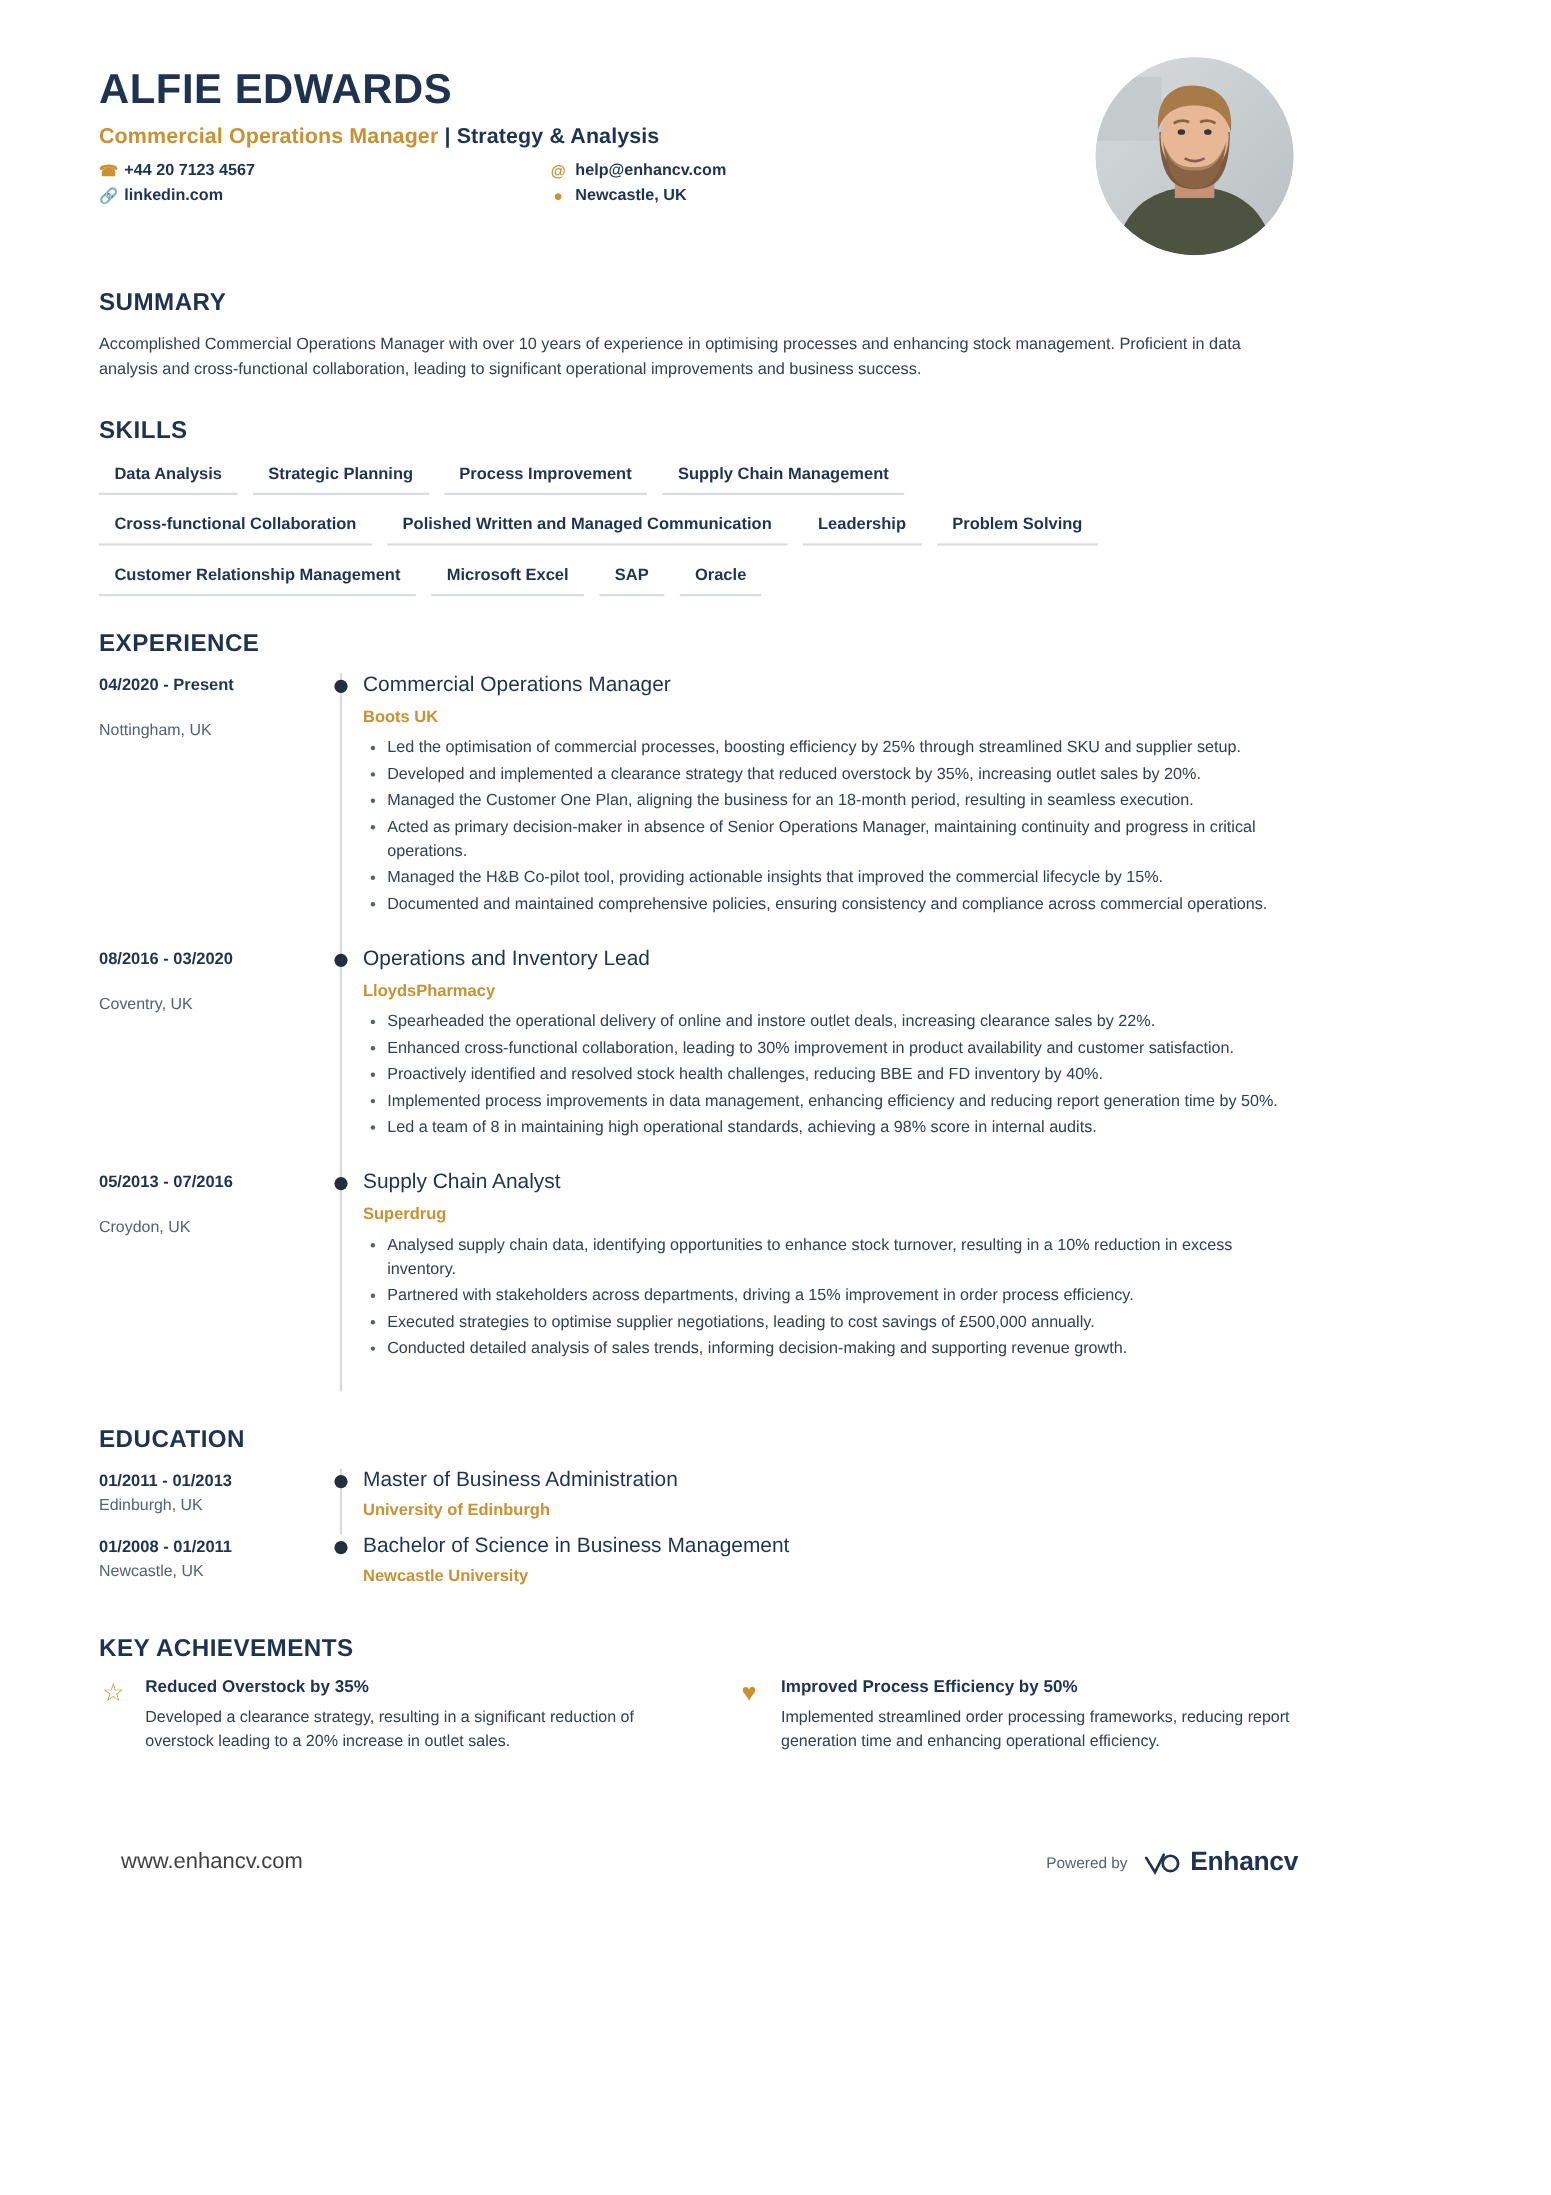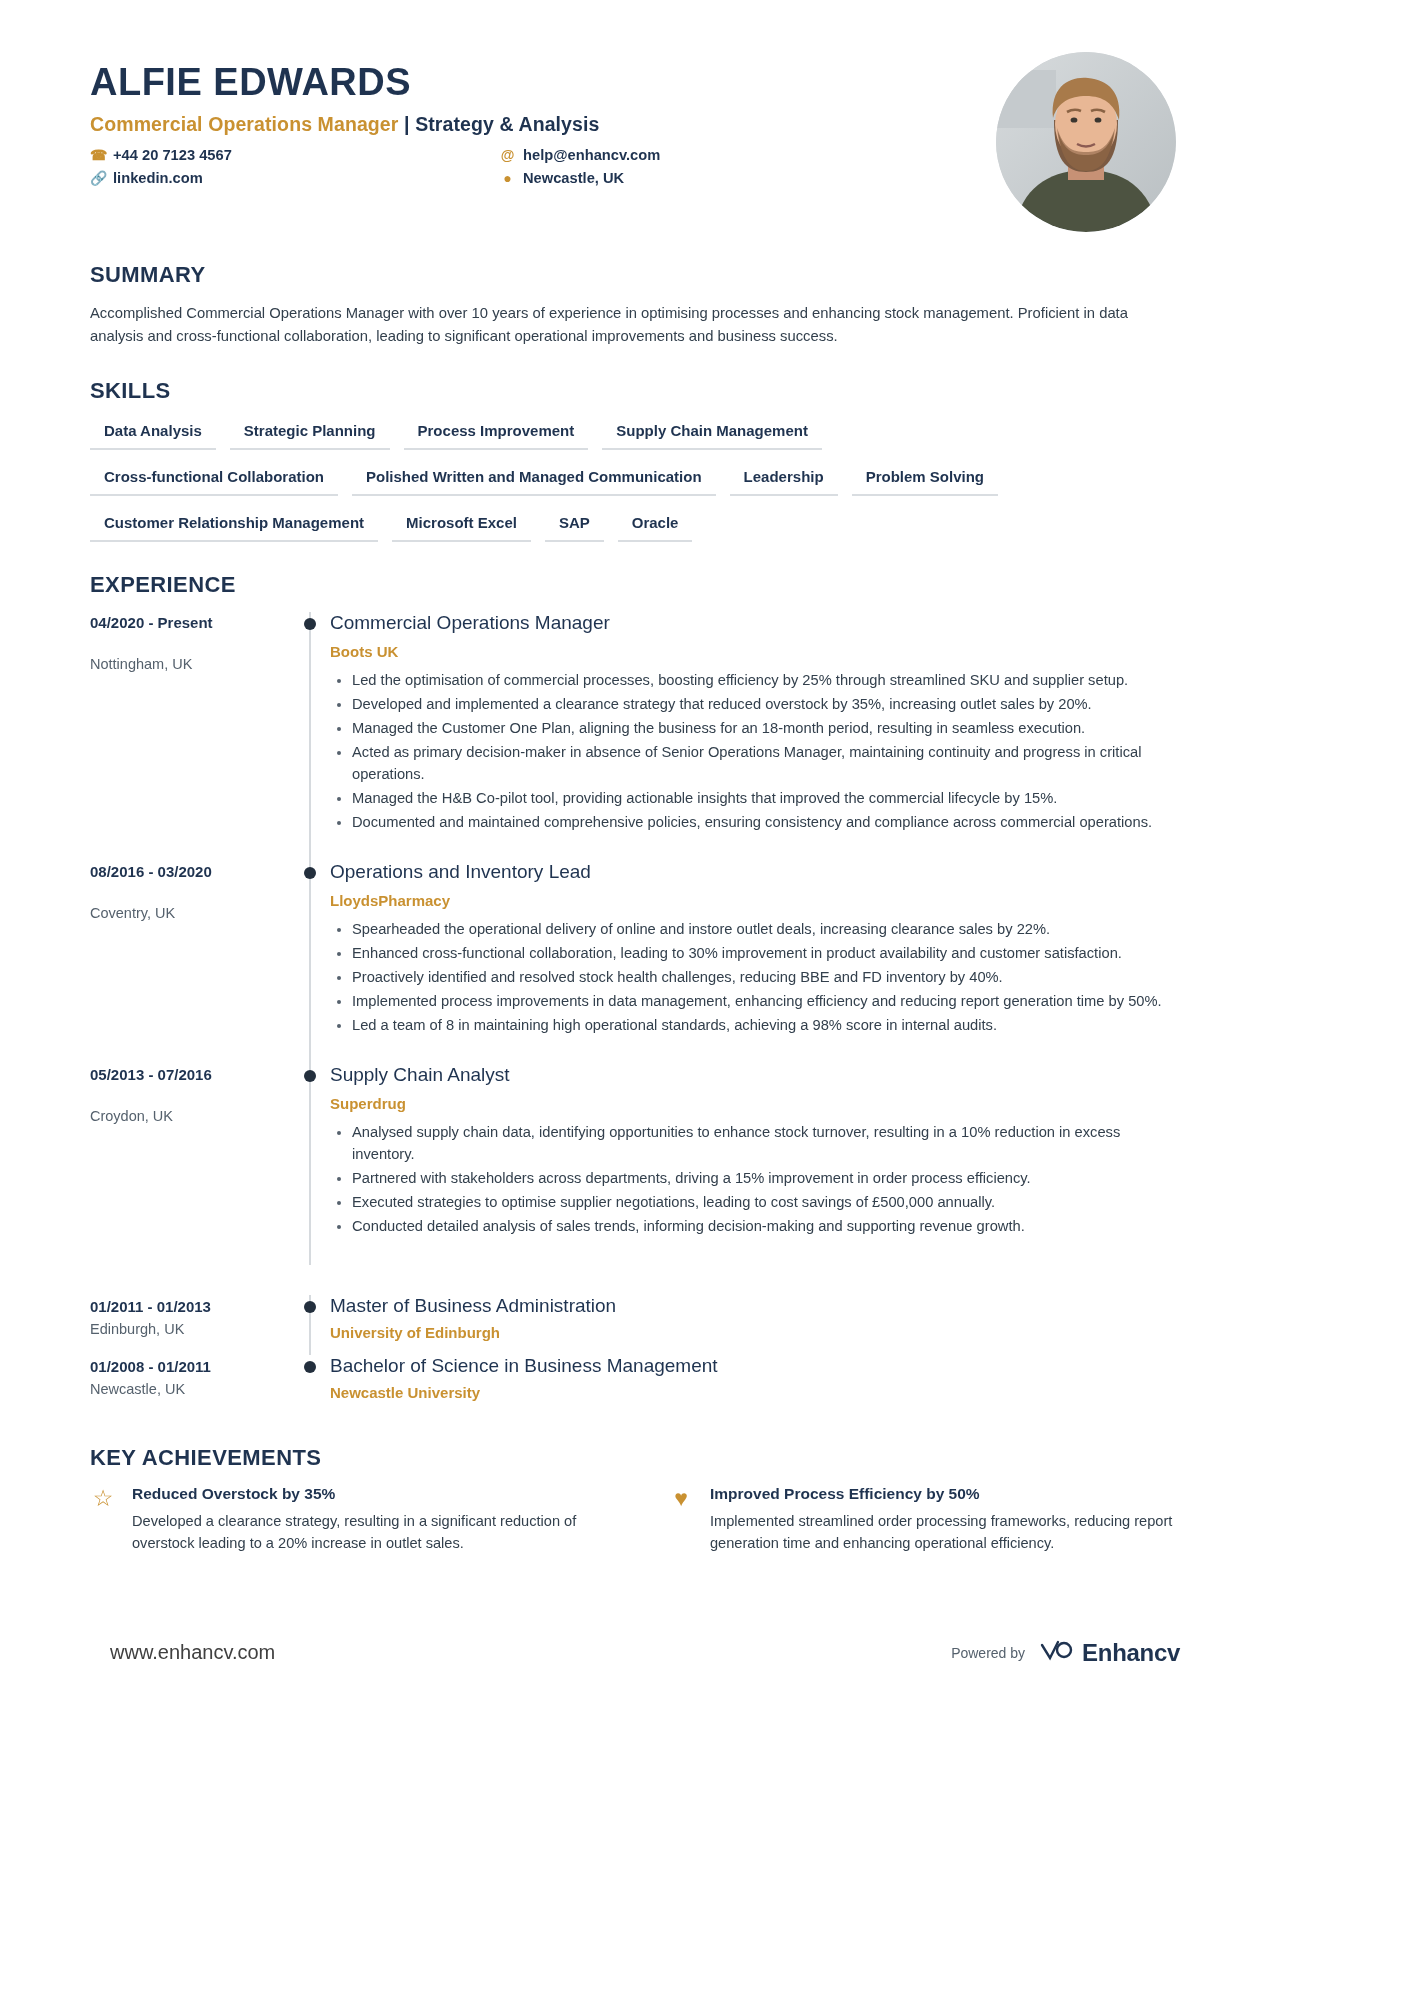--- a/index.html
+++ b/index.html
@@ -229,21 +229,21 @@
   }
   .footer-url { font-size: 20px; color: #404040; margin-left: 20px; }
   .footer-right {
     display: flex;
     align-items: center;
     gap: 14px;
   }
   .powered { font-size: 14px; color: #55616d; }
   .brand {
     display: flex;
-    align-items: flex-start;
+    align-items: flex-end;
     gap: 9px;
     font-size: 24px;
     font-weight: bold;
     color: #1f3350;
     letter-spacing: -0.3px;
   }
 </style>
 </head>
 <body>
 
@@ -411,20 +411,21 @@
           <li>Analysed supply chain data, identifying opportunities to enhance stock turnover, resulting in a 10% reduction in excess inventory.</li>
           <li>Partnered with stakeholders across departments, driving a 15% improvement in order process efficiency.</li>
           <li>Executed strategies to optimise supplier negotiations, leading to cost savings of £500,000 annually.</li>
           <li>Conducted detailed analysis of sales trends, informing decision-making and supporting revenue growth.</li>
         </ul>
       </div>
     </div>
   </div>
 
   <div class="section">
+    <div class="section-title">EDUCATION</div>
 
     <div class="tl-item edu-item">
       <div class="tl-left">
         <div class="tl-date">01/2011 - 01/2013</div>
         <div class="tl-loc">Edinburgh, UK</div>
       </div>
       <div class="tl-mid">
         <div class="tl-line"></div>
         <div class="tl-dot"></div>
       </div>

